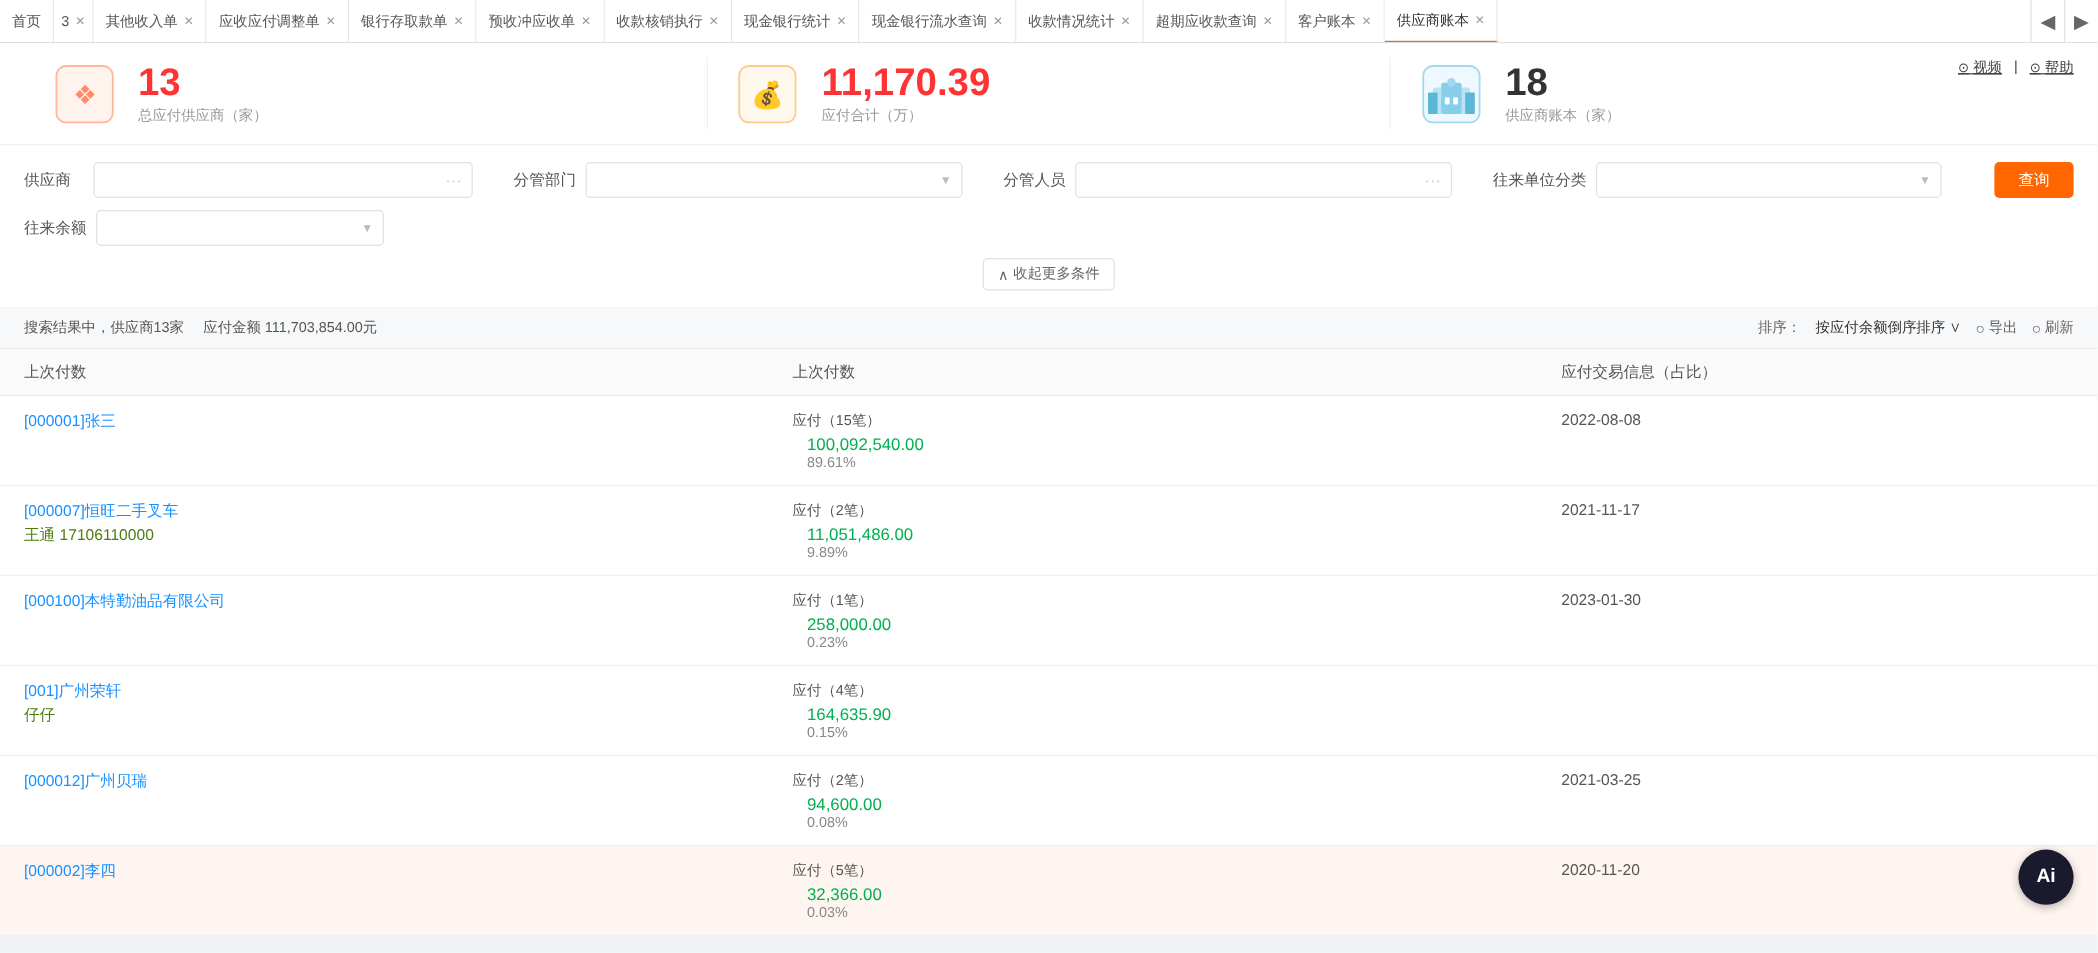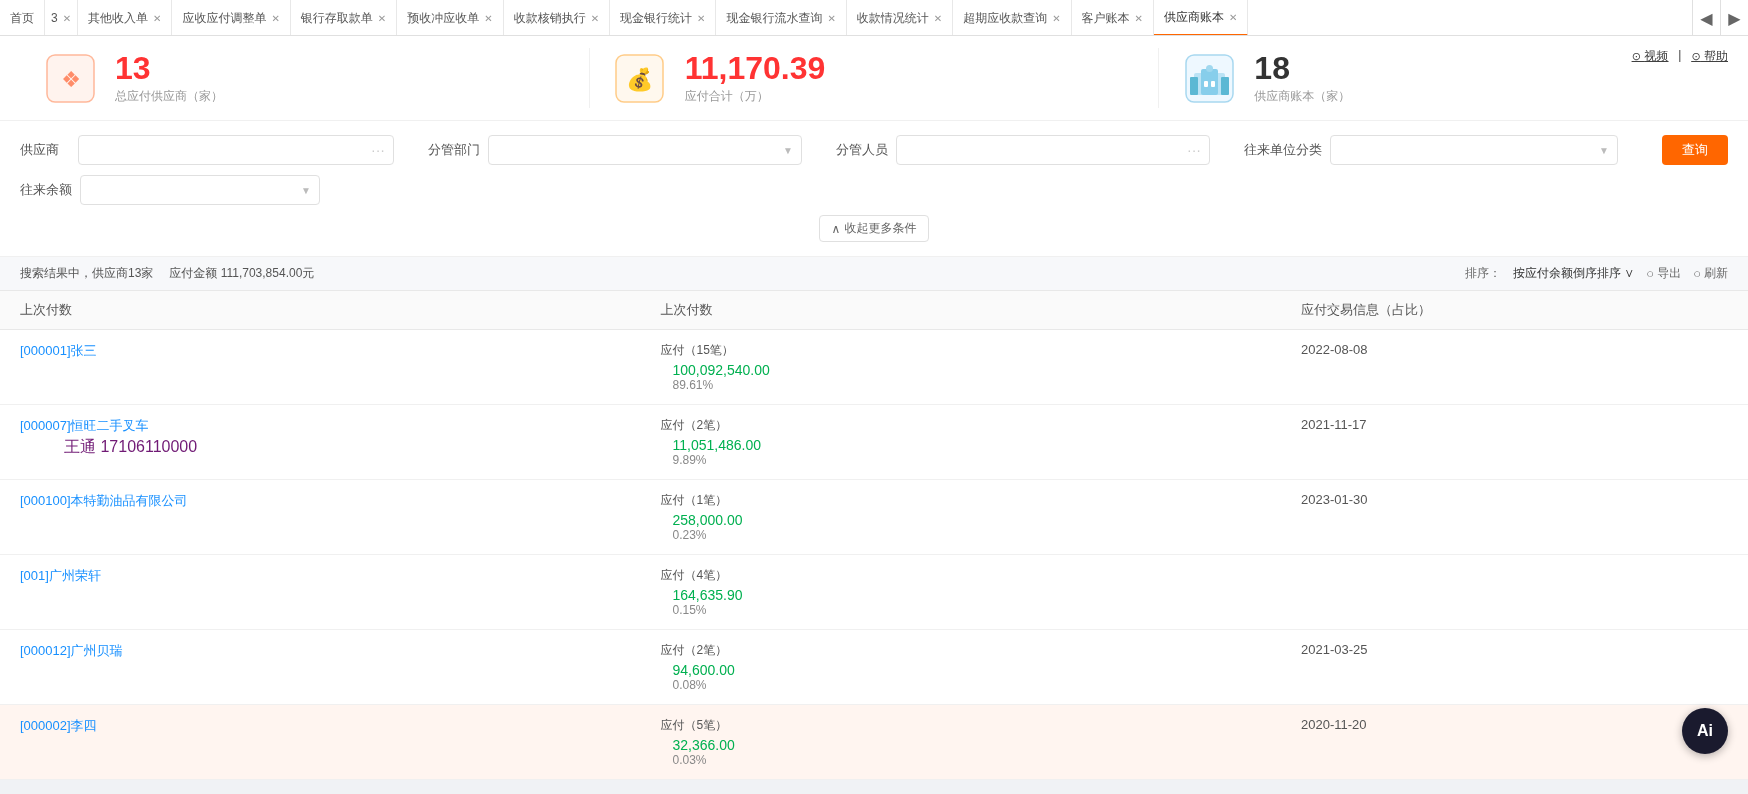--- a/index.html
+++ b/index.html
@@ -42,21 +42,21 @@
     .result-bar-right { display: flex; align-items: flex-start; gap: 12px; color: #666; }
     .result-bar-right .sort-label { font-size: 12px; }
     .result-bar-right .action-btn { display: flex; align-items: center; gap: 3px; cursor: pointer; font-size: 12px; color: #666; }
 
     
     .table-wrap { background: #fff; }
     .table-header { display: grid; grid-template-columns: 3fr 3fr 2fr; padding: 10px 20px; background: #fafafa; border-bottom: 1px solid #e8e8e8; font-size: 13px; color: #555; font-weight: 500; }
     .table-row { display: grid; grid-template-columns: 3fr 3fr 2fr; padding: 12px 20px; border-bottom: 1px solid #f0f0f0; align-items: start; }
     .table-row.highlighted { background: #fff5f0; }
     .supplier-name { color: #1890ff; cursor: pointer; font-size: 13px; }
-    .supplier-sub { font-size: 16px; color: #701a75; margin-top: 2px; margin-left: 44px; }
+    .supplier-sub { font-size: 13px; color: #4d7c0f; margin-top: 2px; }
     .payable-count { font-size: 12px; color: #555; margin-bottom: 3px; }
     .payable-amount { font-size: 14px; color: #00b050; font-weight: 500; cursor: pointer; }
     .payable-percent { font-size: 12px; color: #888; margin-left: 12px; }
     .payable-row { display: flex; align-items: baseline; flex-direction: column; }
     .last-pay-date { font-size: 13px; color: #555; }
 
     
     ::-webkit-scrollbar { width: 6px; }
     ::-webkit-scrollbar-thumb { background: #ccc; border-radius: 3px; }
   </style>
@@ -305,20 +305,21 @@
         <span class="payable-amount">258,000.00</span>
         <span class="payable-percent">0.23%</span>
       </div>
     </div>
     <div class="last-pay-date">2023-01-30</div>
   </div>
 
   <div class="table-row">
     <div>
       <div class="supplier-name">[001]广州荣轩</div>
+      <div class="supplier-sub">仔仔</div>
     </div>
     <div>
       <div class="payable-count">应付（4笔）</div>
       <div class="payable-row">
         <span class="payable-amount">164,635.90</span>
         <span class="payable-percent">0.15%</span>
       </div>
     </div>
     <div class="last-pay-date"></div>
   </div>

